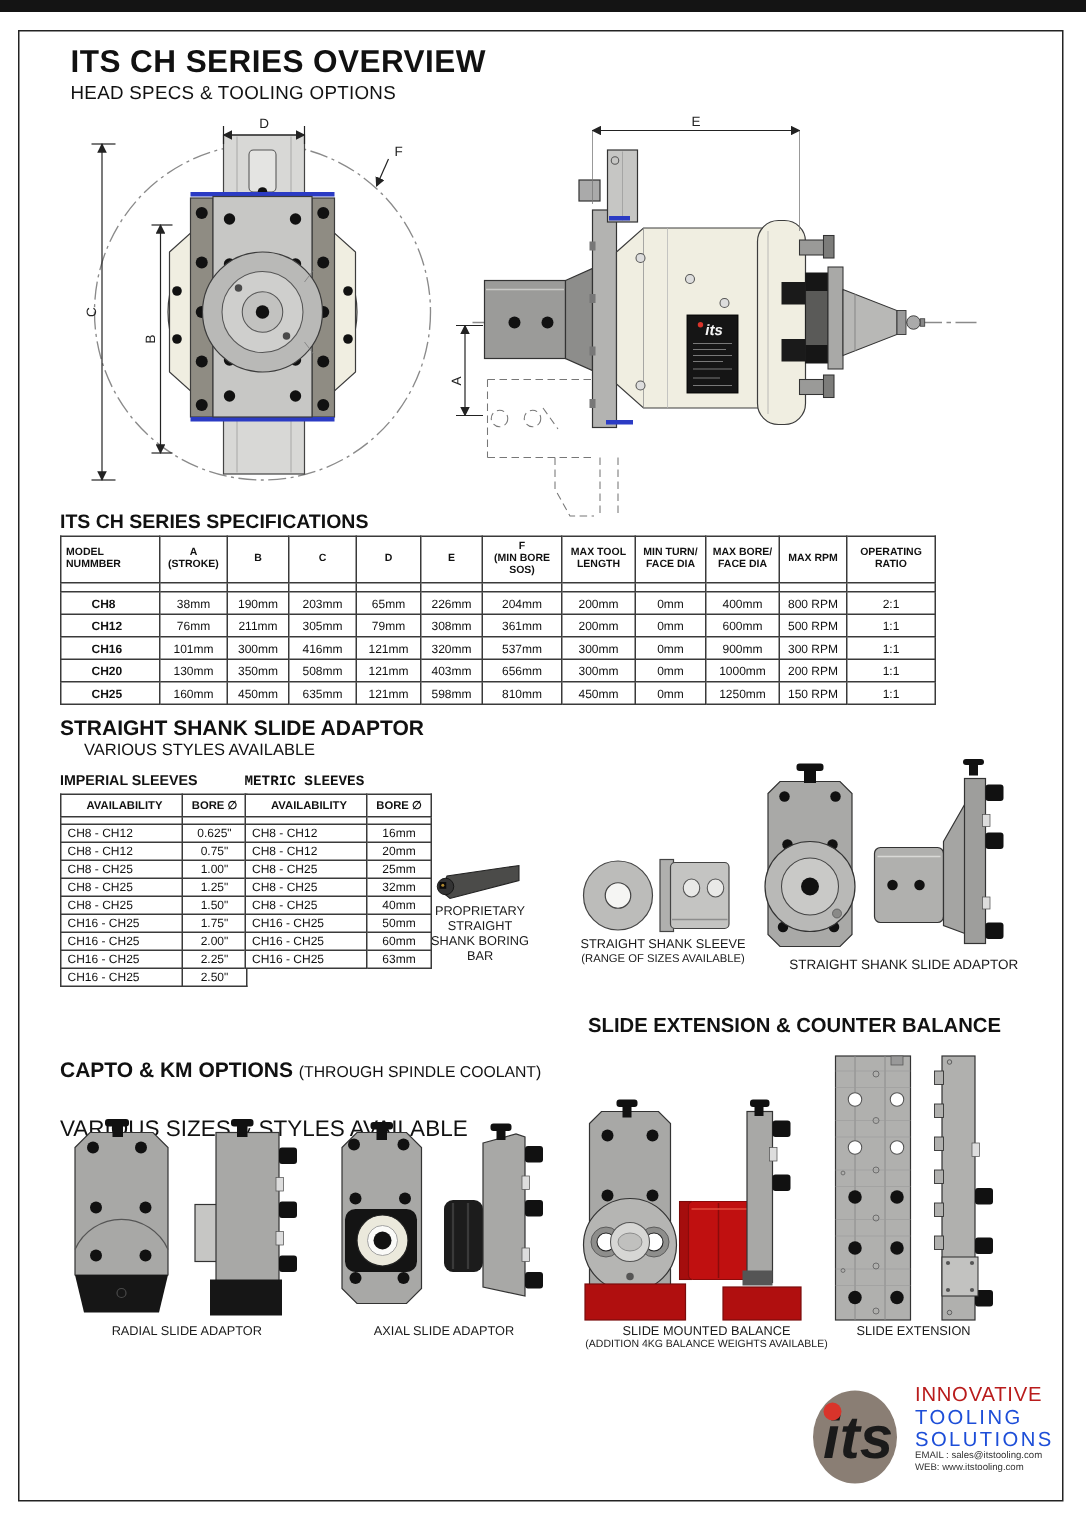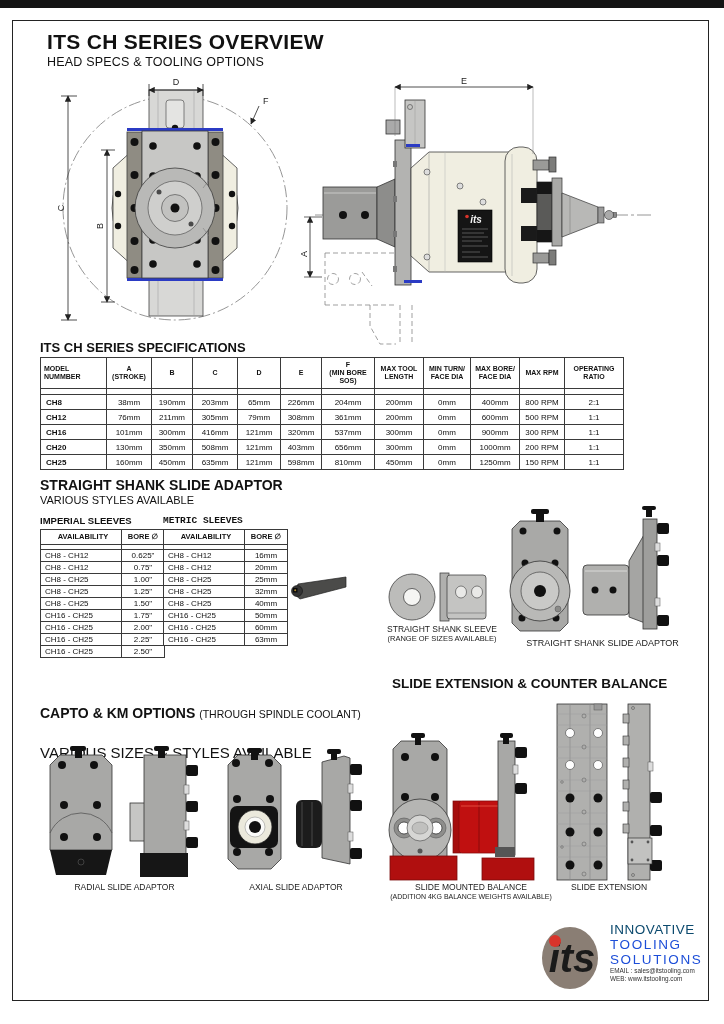--- a/index.html
+++ b/index.html
@@ -8,57 +8,57 @@
   .topbar{position:absolute;left:0;top:0;width:724px;height:8px;background:#141414;}
   .frame{position:absolute;left:12px;top:20px;width:697px;height:981px;border:1.6px solid #232323;box-sizing:border-box;}
 
   .abs{position:absolute;}
   .title{left:47px;top:30px;font-size:21px;font-weight:bold;letter-spacing:.3px;}
   .subtitle{left:47px;top:55px;font-size:12.5px;letter-spacing:.2px;}
 
   .sec-h{font-weight:bold;}
   .spec-h{left:40px;top:340px;font-size:13px;}
   .ss-h{left:40px;top:477px;font-size:14px;}
-  .ss-sub{left:40px;top:494px;font-size:11px;}
+  .ss-sub{left:56px;top:494px;font-size:11px;}
   .sleeve-t{top:515px;font-size:9.5px;font-weight:bold;}
   .se-h{left:392px;top:676px;font-size:13.5px;}
   .capto-h{left:40px;top:705px;font-size:14px;}
   .capto-h .note{font-size:10.5px;font-weight:normal;}
   .capto-sub{left:40px;top:722px;font-size:15px;margin-top:22px;}
 
   table{border-collapse:collapse;table-layout:fixed;background:#fff;}
   th,td{border:1px solid #3a3a3a;font-size:8px;text-align:center;vertical-align:middle;padding:0;overflow:hidden;}
   th{font-size:7px;white-space:pre-line;line-height:8px;}
   .spec-table{left:40px;top:357px;width:568px;}
   .spec-table th{height:30px;}
   .spec-table td{height:14px;}
   .spec-table tr.spacer td{height:5px;}
   .spec-table th:first-child{text-align:left;padding-left:3px;}
-  .spec-table td.first{font-weight:bold;text-align:left;padding-left:5px;}
+  .spec-table td.first{font-weight:bold;text-align:left;padding-left:20px;}
   .spec-table th:nth-child(1){width:62px;} .spec-table th:nth-child(2){width:44px;}
   .spec-table th:nth-child(3){width:40px;} .spec-table th:nth-child(4){width:44px;}
   .spec-table th:nth-child(5){width:42px;} .spec-table th:nth-child(6){width:40px;}
   .spec-table th:nth-child(7){width:52px;} .spec-table th:nth-child(8){width:48px;}
   .spec-table th:nth-child(9){width:46px;} .spec-table th:nth-child(10){width:48px;}
   .spec-table th:nth-child(11){width:44px;} .spec-table th:nth-child(12){width:58px;}
 
   .sleeve-table{top:529px;width:118px;}
   .sleeve-table th{height:14px;font-size:7.5px;}
   .sleeve-table td{height:11px;}
   .sleeve-table tr.spacer td{height:4px;}
   .sleeve-table th:nth-child(1){width:76px;text-align:center;padding-left:4px;}
   .sleeve-table th:nth-child(2){width:42px;}
   .sleeve-table td.first{text-align:left;padding-left:4px;font-weight:normal;}
 
   .cap{font-size:8.5px;text-align:center;line-height:10px;color:#1a1a1a;}
   .pre{white-space:pre-line;}
   .cap-sm{font-size:7px;}
 
   .footer-brand{left:610px;top:922px;line-height:15px;}
-  .brand-red{color:#0c4a6e;font-size:13.5px;letter-spacing:.5px;}
+  .brand-red{color:#b91c1c;font-size:13.5px;letter-spacing:.5px;}
   .brand-blk{color:#1d4ed8;font-size:13.5px;letter-spacing:1.6px;}
   .brand-contact{font-size:6.4px;color:#333;line-height:8px;letter-spacing:0;}
   svg{position:absolute;overflow:visible;}
   svg text{font-family:"Liberation Sans", sans-serif;}
 </style>
 </head>
 <body>
 
 <div class="page">
   <div class="topbar"></div>
@@ -478,20 +478,23 @@
         </tr>
       </tbody>
   </table>
 
   <svg class="abs" style="left:288px;top:572px;" width="64" height="32" viewBox="0 0 64 32">
     <polygon points="6,22 10,12 58,5 58,15 12,27" fill="#4b4b49" stroke="#222" stroke-width="0.7"></polygon>
     <circle cx="9" cy="19" r="5.5" fill="#333" stroke="#111" stroke-width="0.6"></circle>
     <rect x="5" y="16" width="4.5" height="4.5" fill="#0a0a0a"></rect>
     <circle cx="7.2" cy="18.2" r="1" fill="#b08830"></circle>
   </svg>
+  <div class="abs cap pre" style="left:278px;top:602px;width:84px;">PROPRIETARY
+STRAIGHT
+SHANK BORING BAR</div>
 
   <svg class="abs" style="left:390px;top:568px;" width="105" height="58" viewBox="0 0 105 58">
     <circle cx="22" cy="29" r="23" fill="#bcbcba" stroke="#444" stroke-width="0.8"></circle>
     <circle cx="22" cy="29" r="8.5" fill="#f5f5f3" stroke="#444" stroke-width="0.8"></circle>
     <rect x="50" y="5" width="9" height="48" fill="#b0b0ae" stroke="#444" stroke-width="0.8"></rect>
     <rect x="57" y="7" width="39" height="44" rx="3" fill="#c4c4c2" stroke="#444" stroke-width="0.8"></rect>
     <ellipse cx="71" cy="24" rx="5.5" ry="6" fill="#e9e9e7" stroke="#555" stroke-width="0.7"></ellipse>
     <ellipse cx="87" cy="24" rx="5.5" ry="6" fill="#e9e9e7" stroke="#555" stroke-width="0.7"></ellipse>
     <line x1="58" y1="45" x2="95" y2="45" stroke="#8d8d8d" stroke-width="1"></line>
   </svg>

